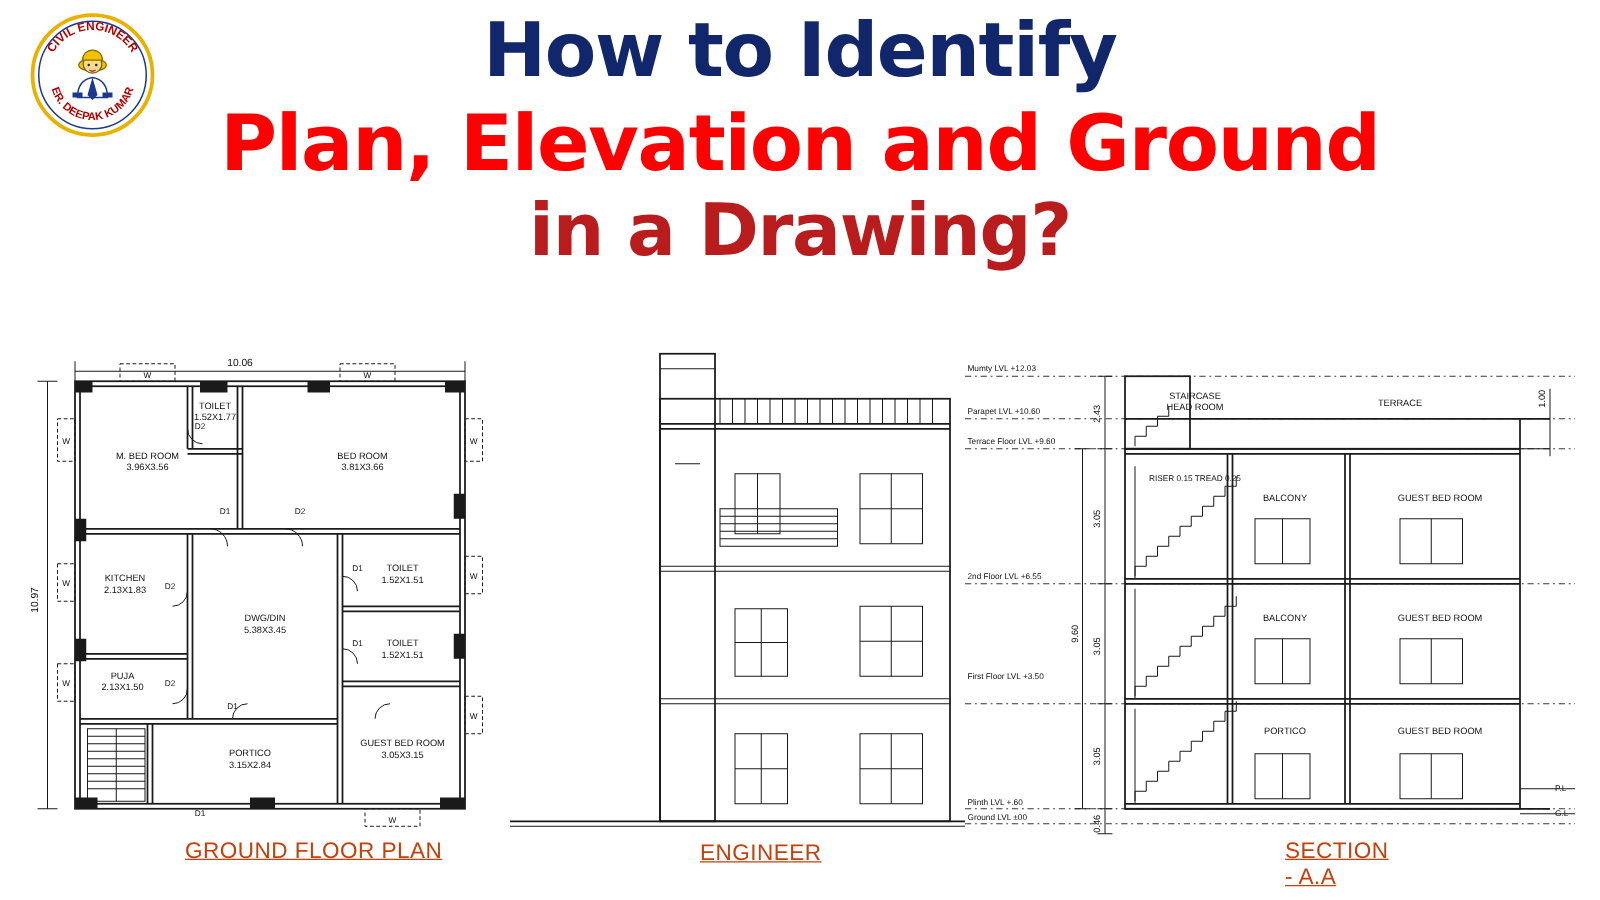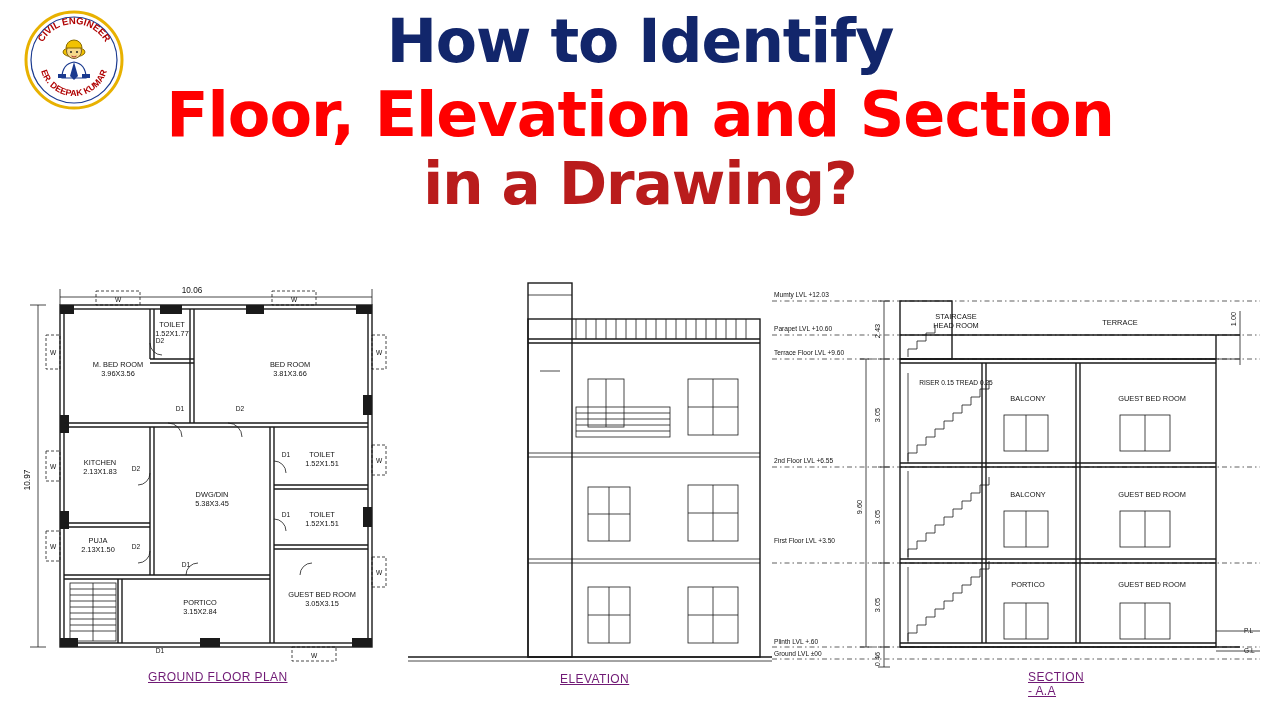--- a/index.html
+++ b/index.html
@@ -24,21 +24,21 @@
     margin-top:8px;font-family:"DejaVu Sans", sans-serif;
   }
   .t3{
     font-size:58px;font-weight:bold;color:#b91c1c;letter-spacing:-1px;line-height:1.1;
     margin-top:4px;font-family:"DejaVu Sans", sans-serif;
   }
 
   
   .draw{position:absolute;left:0;top:275px;width:1048px;height:420px;}
   .cap{
-    position:absolute;font-size:12px;color:#701a75;text-decoration:underline;
+    position:absolute;font-size:18px;color:#c2410c;text-decoration:underline;
     font-family:"Liberation Sans", sans-serif;letter-spacing:.4px;
   }
   .cap.plan{left:148px;top:395px;}
   .cap.elev{left:560px;top:397px;}
   .cap.sect{left:1028px;top:395px;}
 
   svg.dwg{position:absolute;left:0;top:0;}
   .ln{stroke:#1a1a1a;fill:none;}
   .thin{stroke-width:.8;}
   .med{stroke-width:1.4;}
@@ -75,21 +75,21 @@
       <path d="M 49.5 48 q 2.5 2 5 0" stroke="#a33" stroke-width="1" fill="none"></path>
       <path d="M 40 70 q 0 -14 12 -16 q 12 2 12 16 z" fill="#ffffff" stroke="#1a3a8f" stroke-width="1.2"></path>
       <path d="M 52 54 l -4 14 l 4 4 l 4 -4 z" fill="#1a3a8f"></path>
       <rect x="36" y="66" width="8" height="4" fill="#1a3a8f"></rect>
       <rect x="60" y="66" width="8" height="4" fill="#1a3a8f"></rect>
     </svg>
   </div>
 
   <div class="title-block">
     <div class="t1">How to Identify</div>
-    <div class="t2">Floor, Elevation and Section</div>
+    <div class="t2">Plan, Elevation and Ground</div>
     <div class="t3">in a Drawing?</div>
   </div>
 
   <div class="draw">
 
     <svg class="dwg" width="400" height="420" viewBox="0 0 400 420">
 
       <g class="ln thin">
         <line x1="60" y1="22" x2="372" y2="22"></line>
         <line x1="60" y1="14" x2="60" y2="30"></line>
@@ -304,21 +304,21 @@
         <rect x="188" y="312" width="42" height="56"></rect>
         <line x1="209" y1="312" x2="209" y2="368"></line>
         <line x1="188" y1="340" x2="230" y2="340"></line>
       </g>
 
       <g class="ln thin">
         <line x1="128" y1="20" x2="172" y2="20"></line>
         <line x1="140" y1="96" x2="160" y2="96"></line>
       </g>
     </svg>
-    <div class="cap elev">ELEVATION</div>
+    <div class="cap elev">ENGINEER</div>
 
     <svg class="dwg" width="520" height="420" viewBox="0 0 520 420" style="left:760px">
 
       <g class="ln dash">
         <line x1="12" y1="26" x2="500" y2="26"></line>
         <line x1="12" y1="60" x2="500" y2="60"></line>
         <line x1="12" y1="84" x2="500" y2="84"></line>
         <line x1="12" y1="192" x2="500" y2="192"></line>
         <line x1="12" y1="288" x2="500" y2="288"></line>
         <line x1="12" y1="372" x2="500" y2="372"></line>

